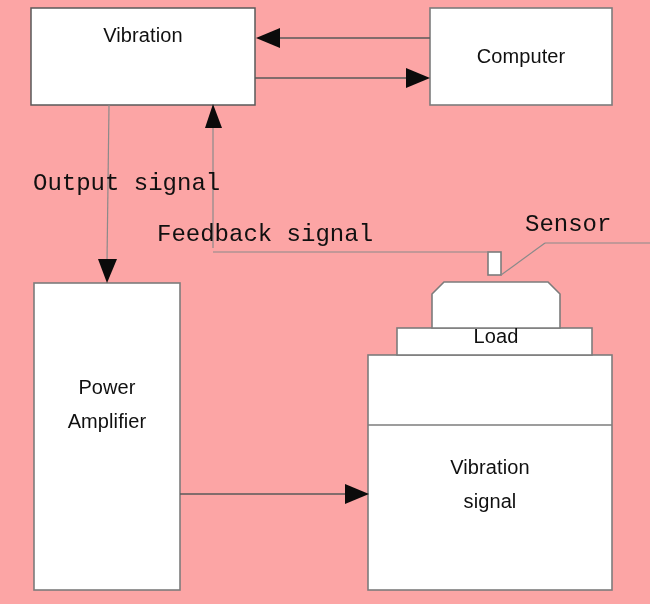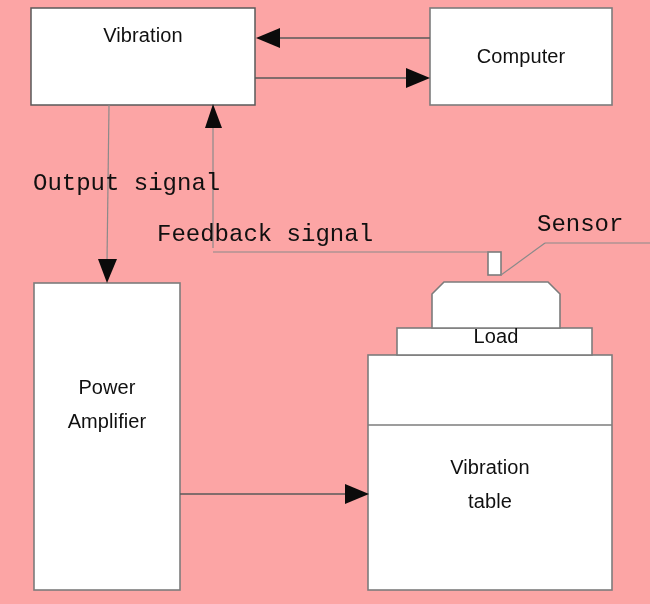--- a/index.html
+++ b/index.html
@@ -107,21 +107,21 @@
   #label-output-signal {
     left: 33px;
     top: 170px;
   }
   #label-feedback-signal {
     left: 125px;
     top: 221px;
     margin-left: 32px;
   }
   #label-sensor {
-    left: 537px;
+    left: 525px;
     top: 211px;
   }
 </style>
 </head>
 <body>
 
 <div id="diagram-root">
 
   <svg id="diagram-svg" viewBox="0 0 650 604" xmlns="http://www.w3.org/2000/svg">
 
@@ -170,21 +170,21 @@
 
   <div class="node-label" id="label-computer">Computer</div>
 
   <div class="node-label two-line" id="label-power-amplifier">
     <div>Power</div>
     <div>Amplifier</div>
   </div>
 
   <div class="node-label two-line" id="label-vibration-table">
     <div>Vibration</div>
-    <div>table</div>
+    <div>signal</div>
   </div>
 
   <div class="node-label" id="label-load">Load</div>
 
   <div class="free-label" id="label-output-signal">Output signal</div>
 
   <div class="free-label" id="label-feedback-signal">Feedback signal</div>
 
   <div class="free-label" id="label-sensor">Sensor</div>
 

